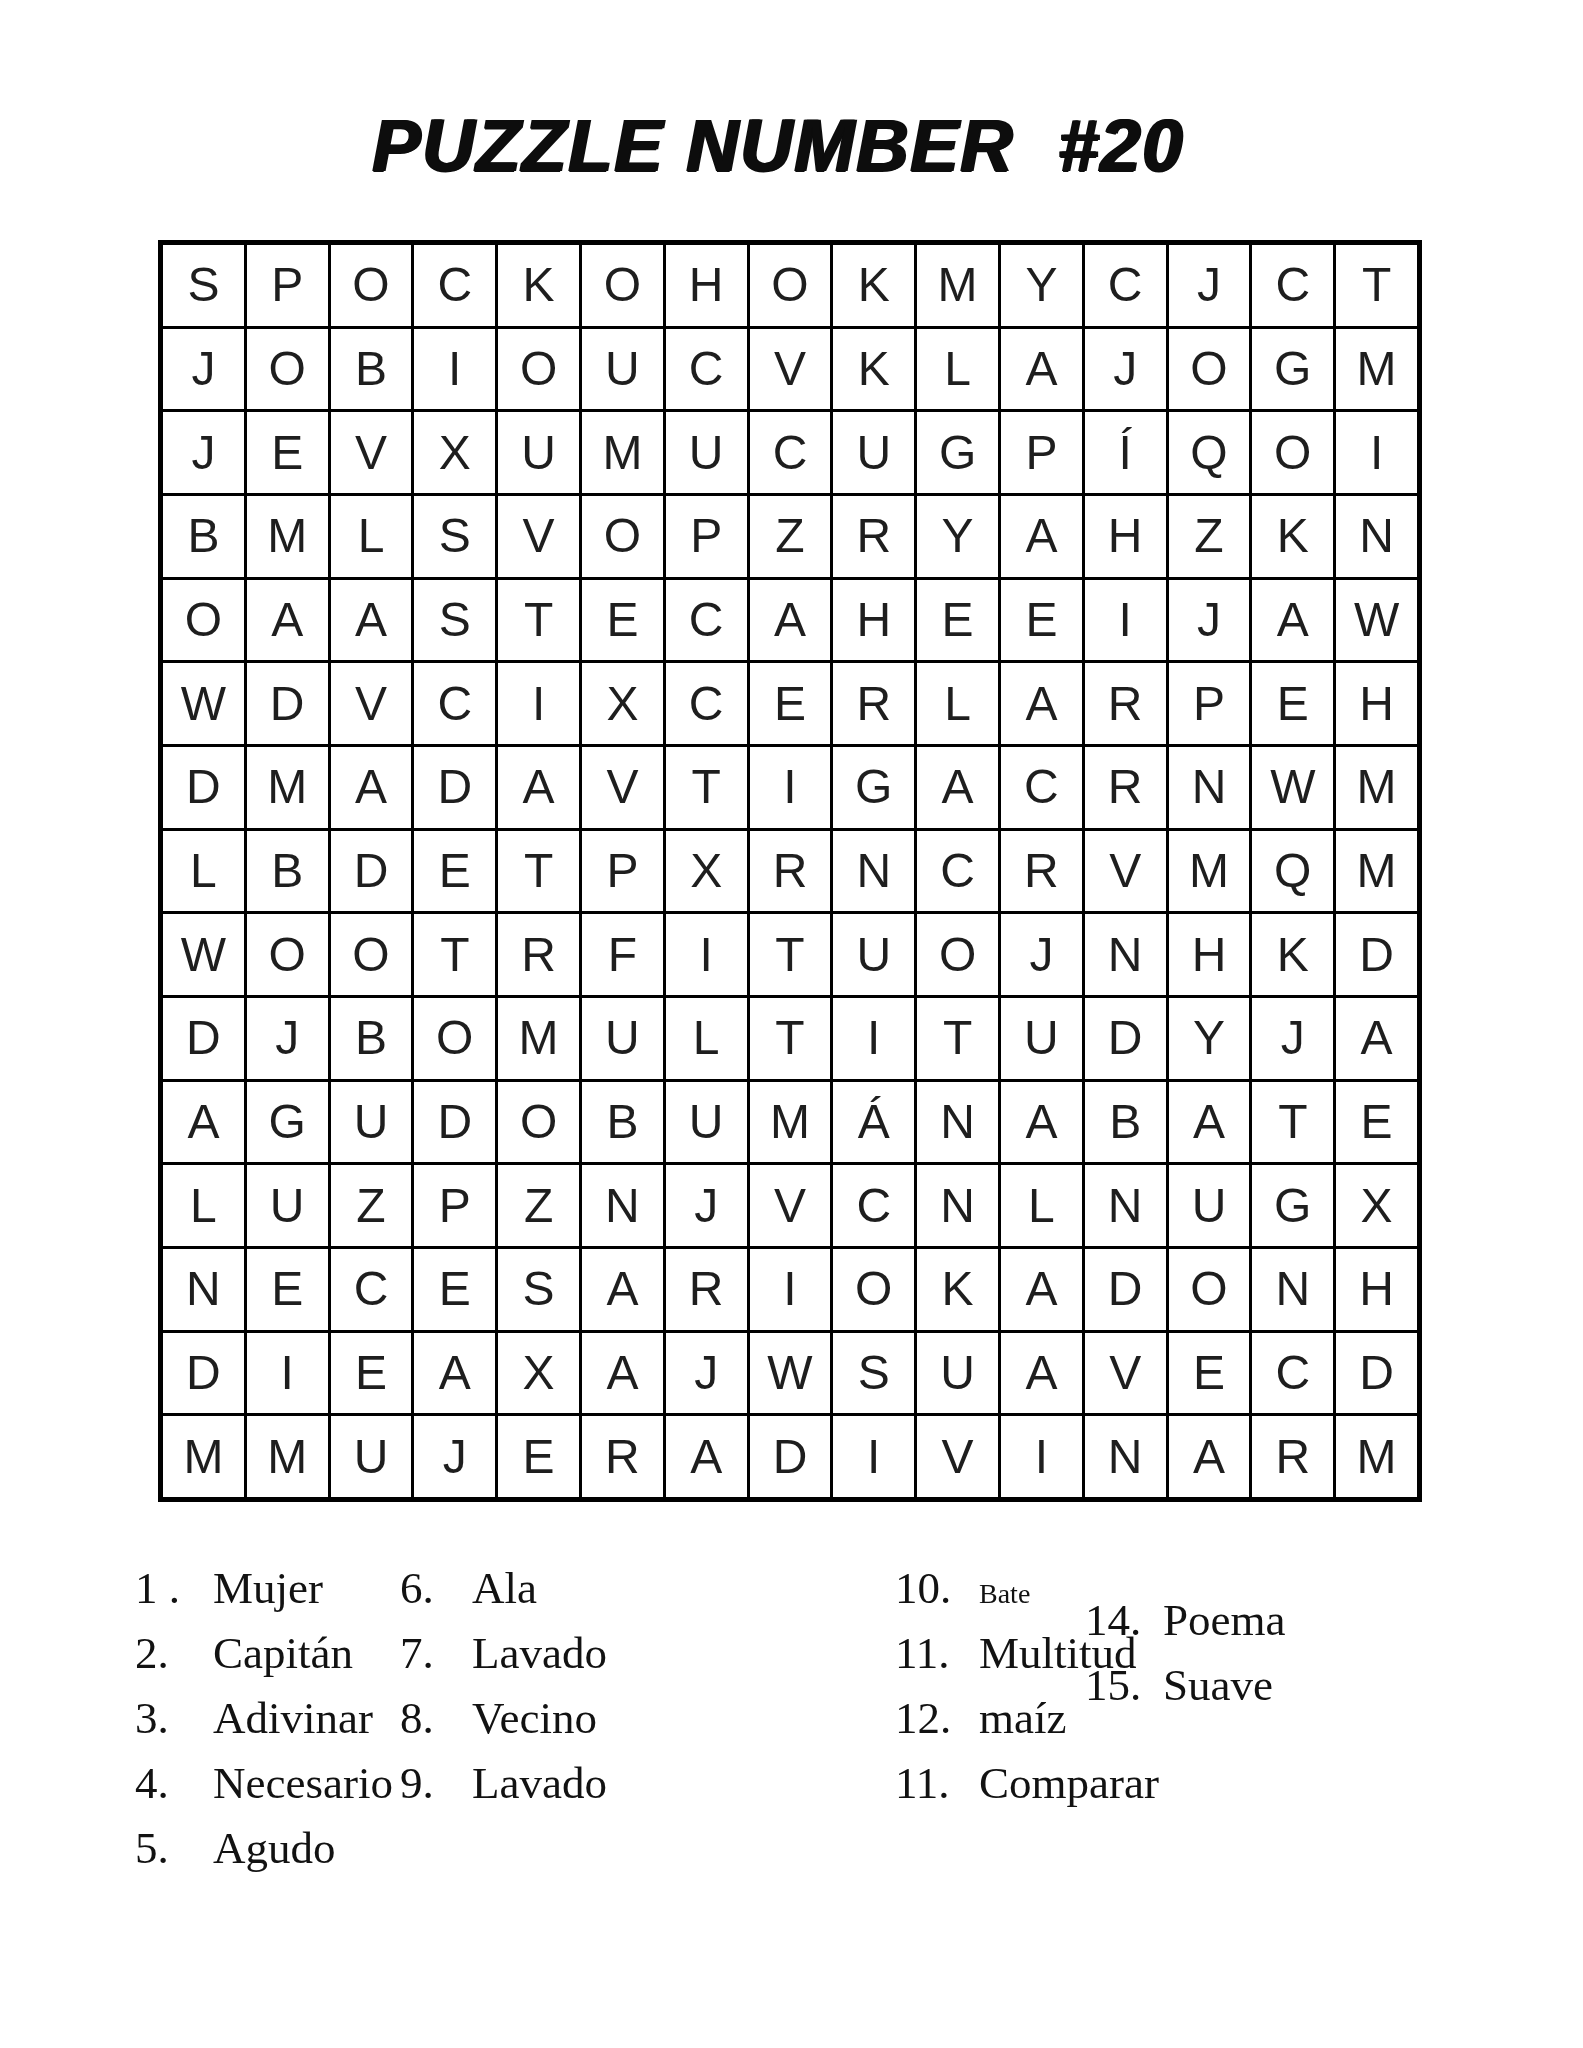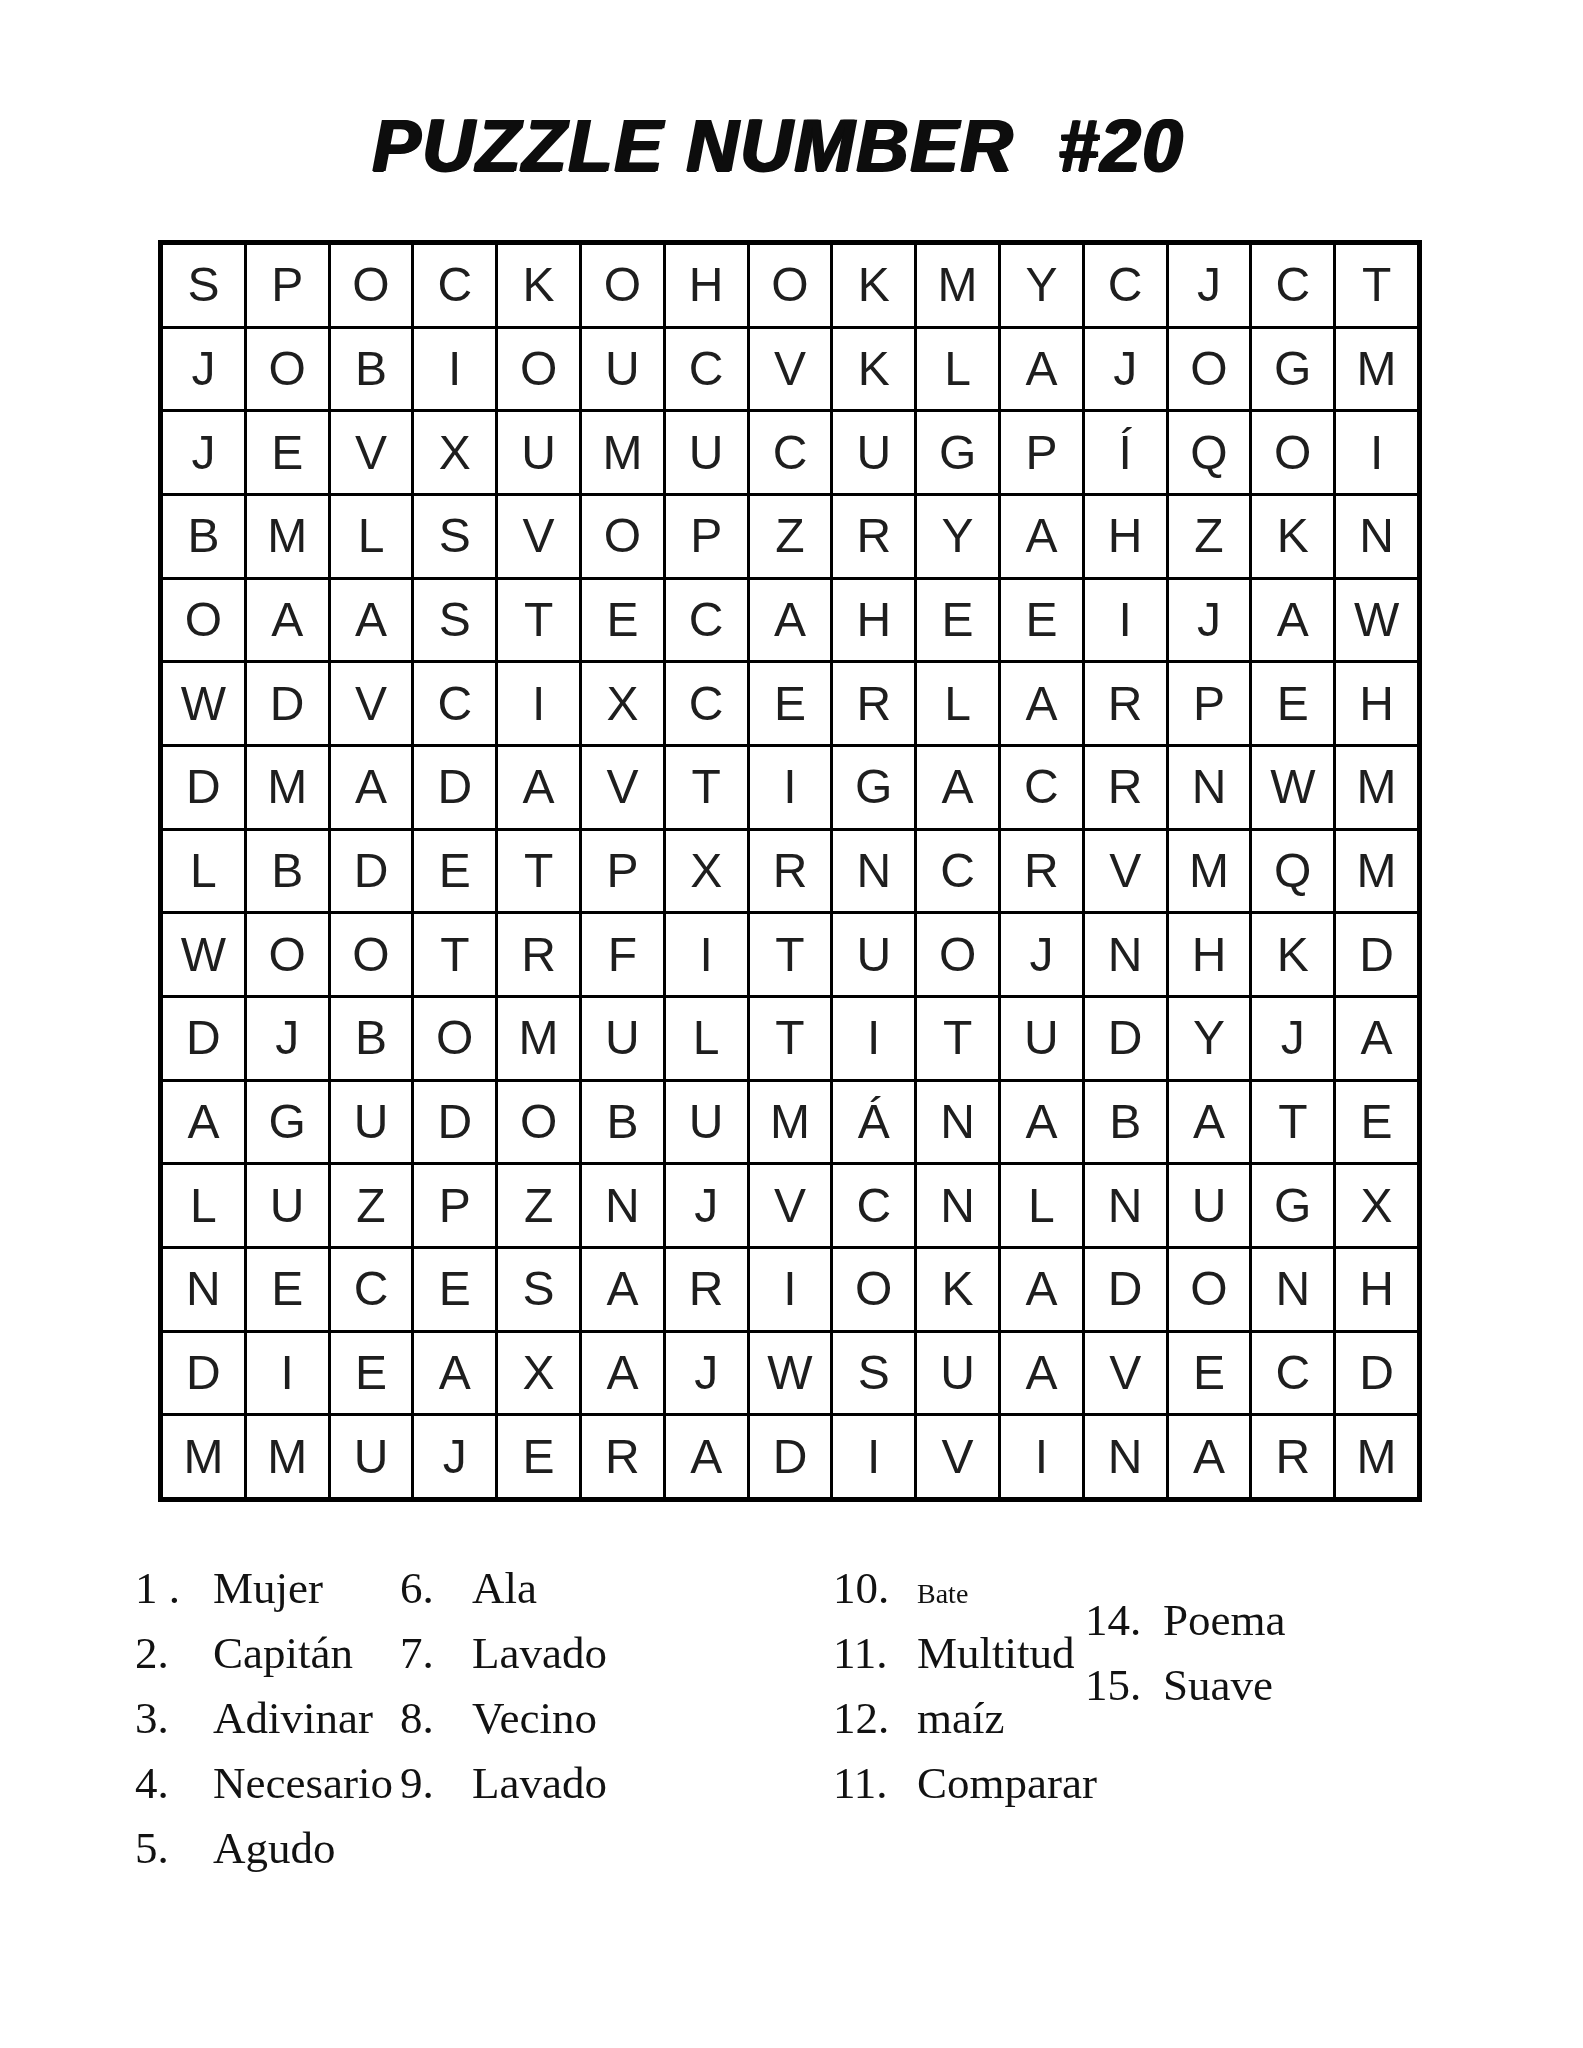--- a/index.html
+++ b/index.html
@@ -56,21 +56,21 @@
     position: absolute;
     top: 1556px;
     left: 0;
     width: 100%;
     height: 360px;
     color: #121212;
   }
   .word-col { position: absolute; top: 0; }
   .col-0 { left: 135px;  width: 255px; }
   .col-1 { left: 400px;  width: 232px; }
-  .col-2 { left: 833px;  width: 252px; }
+  .col-2 { left: 895px;  width: 252px; }
   .col-3 { left: 1085px; width: 258px; margin-top: 32px; }
   .word-row {
     display: flex;
     align-items: baseline;
     height: 65px;
     font-size: 45px;
     line-height: 65px;
   }
   .num { flex: 0 0 auto; }
   .col-0 .num { width: 78px; }

